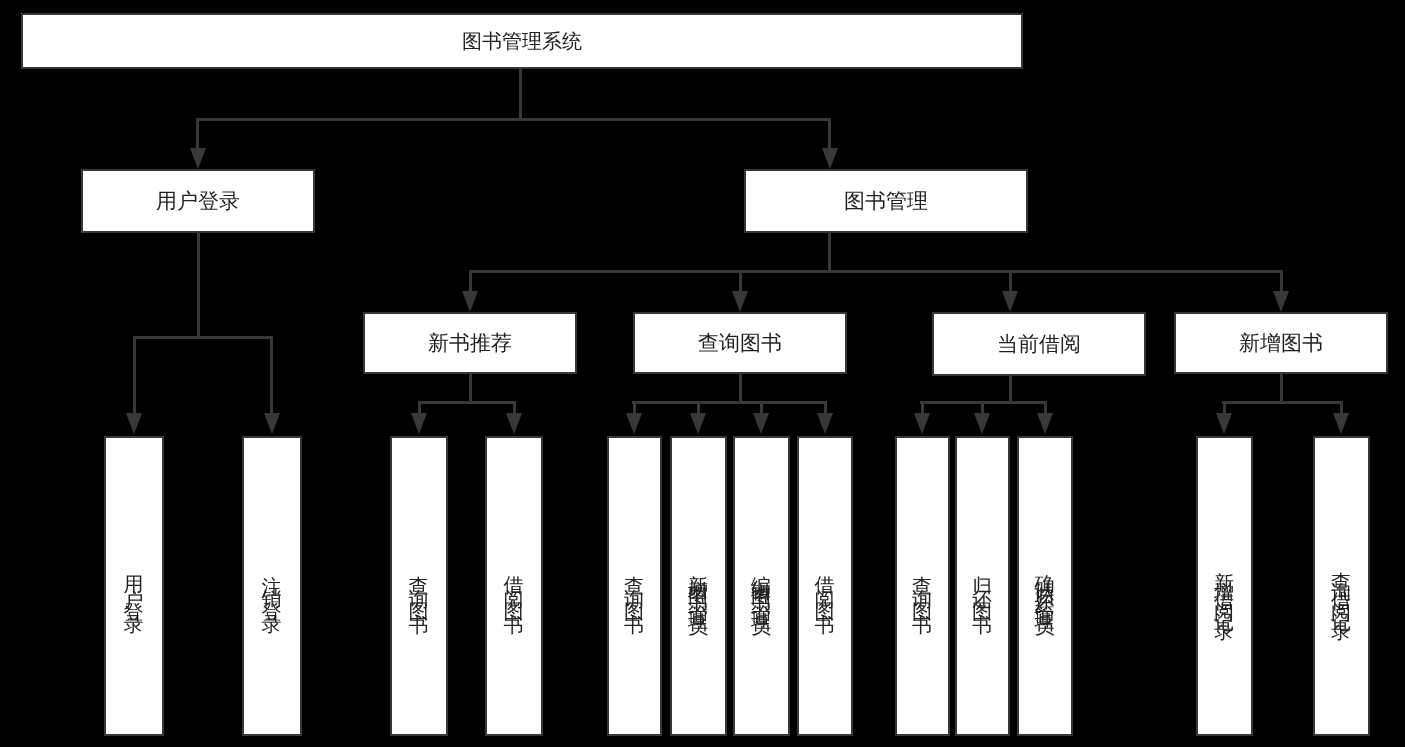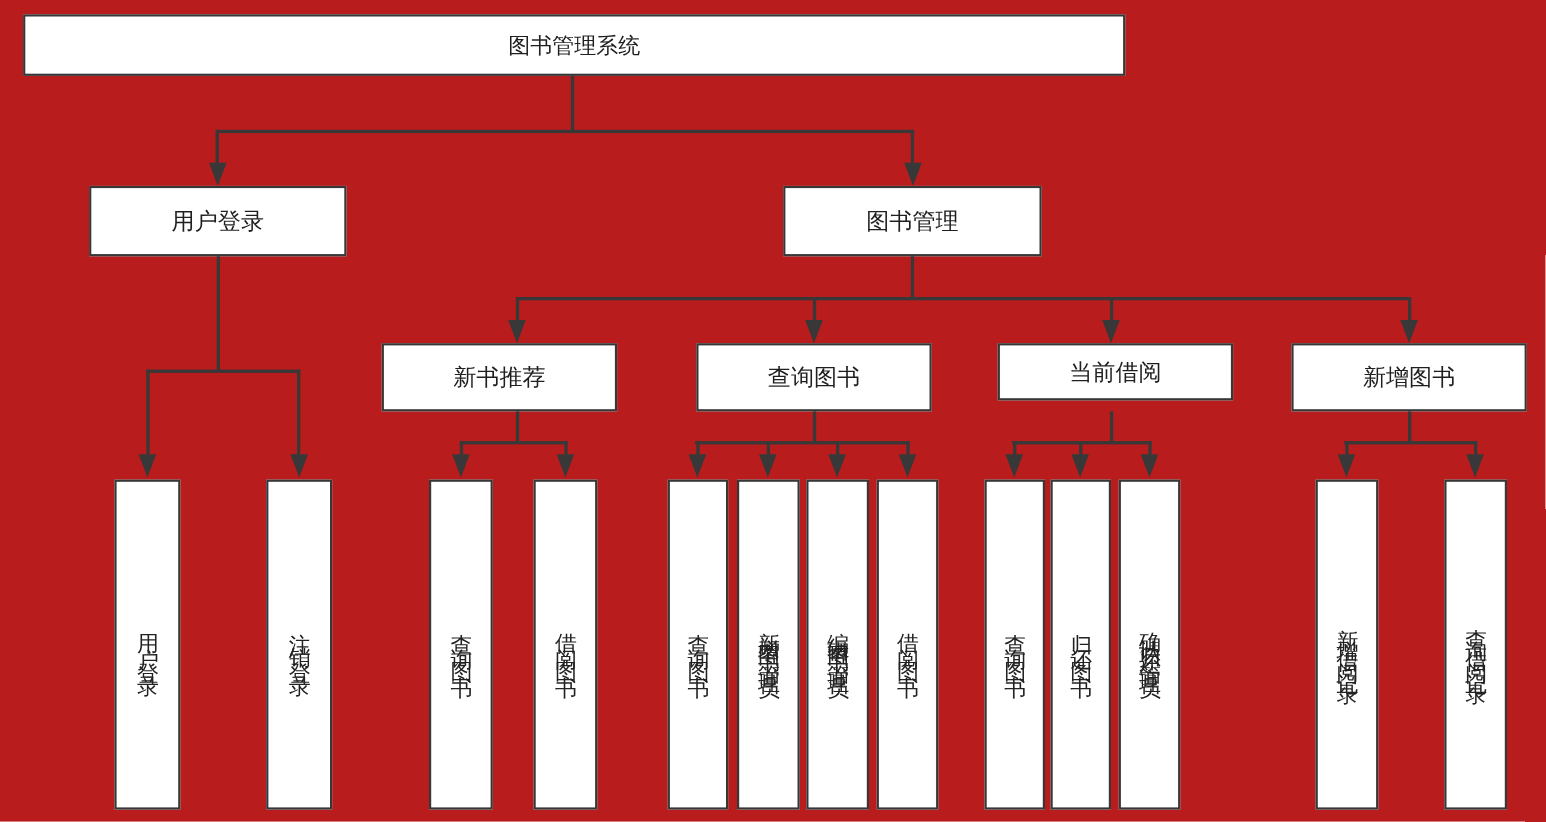--- a/index.html
+++ b/index.html
@@ -1,17 +1,17 @@
 <!DOCTYPE html>
 <html><head>
 <meta charset="utf-8">
 <style>
   html,body{margin:0;padding:0;background:#ffffff;}
   .stage{
-    position:relative;width:1405px;height:747px;background:#b91c1c;
+    position:relative;width:1405px;height:747px;background:#000000;
     font-family:"Liberation Sans","DejaVu Sans",sans-serif;overflow:hidden;text-align:right;
   }
   .box{
     position:absolute;box-sizing:border-box;border:2px solid #373737;background:#ffffff;
     display:flex;align-items:center;justify-content:center;color:#1f1f1f;
   }
   .box.root{font-size:20px;}
   .box.l2,.box.l3{font-size:21px;}
   .leaf{
     position:absolute;box-sizing:border-box;border:2px solid #373737;background:#ffffff;
@@ -48,21 +48,21 @@
   <div class="vl" style="left:519px;top:69px;height:51px"></div>
   <div class="hl" style="left:197px;top:118px;width:634px"></div>
   <div class="vl" style="left:196px;top:118px;height:32px"></div>
   <div class="ah" style="left:190px;top:148px"></div>
   <div class="vl" style="left:828px;top:118px;height:32px"></div>
   <div class="ah" style="left:822px;top:148px"></div>
 
   <div class="box l2" style="left:81px;top:169px;width:234px;height:64px">
     <span>用户登录</span>
   </div>
-  <div class="box l2" style="left:712px;top:169px;width:235px;height:64px">
+  <div class="box l2" style="left:744px;top:169px;width:284px;height:64px">
     <span>图书管理</span>
   </div>
 
   <div class="vl" style="left:197px;top:233px;height:105px"></div>
   <div class="hl" style="left:133px;top:336px;width:140px"></div>
   <div class="vl" style="left:133px;top:336px;height:78px"></div>
   <div class="ah" style="left:126px;top:413px"></div>
   <div class="vl" style="left:270px;top:336px;height:78px"></div>
   <div class="ah" style="left:264px;top:413px"></div>
 
@@ -70,27 +70,27 @@
   <div class="hl" style="left:469px;top:270px;width:813px"></div>
   <div class="vl" style="left:469px;top:270px;height:24px"></div>
   <div class="ah" style="left:462px;top:291px"></div>
   <div class="vl" style="left:739px;top:270px;height:24px"></div>
   <div class="ah" style="left:732px;top:291px"></div>
   <div class="vl" style="left:1009px;top:270px;height:24px"></div>
   <div class="ah" style="left:1002px;top:291px"></div>
   <div class="vl" style="left:1280px;top:270px;height:24px"></div>
   <div class="ah" style="left:1273px;top:291px"></div>
 
-  <div class="box l3" style="left:347px;top:312px;width:214px;height:62px">
+  <div class="box l3" style="left:363px;top:312px;width:214px;height:62px">
     <span>新书推荐</span>
   </div>
   <div class="box l3" style="left:633px;top:312px;width:214px;height:62px">
     <span>查询图书</span>
   </div>
-  <div class="box l3" style="left:907px;top:312px;width:214px;height:52px">
+  <div class="box l3" style="left:932px;top:312px;width:214px;height:64px">
     <span>当前借阅</span>
   </div>
   <div class="box l3" style="left:1174px;top:312px;width:214px;height:62px">
     <span>新增图书</span>
   </div>
 
   <div class="vl" style="left:469px;top:374px;height:29px"></div>
   <div class="vl" style="left:739px;top:374px;height:29px"></div>
   <div class="vl" style="left:1009px;top:374px;height:29px"></div>
   <div class="vl" style="left:1280px;top:374px;height:29px"></div>

